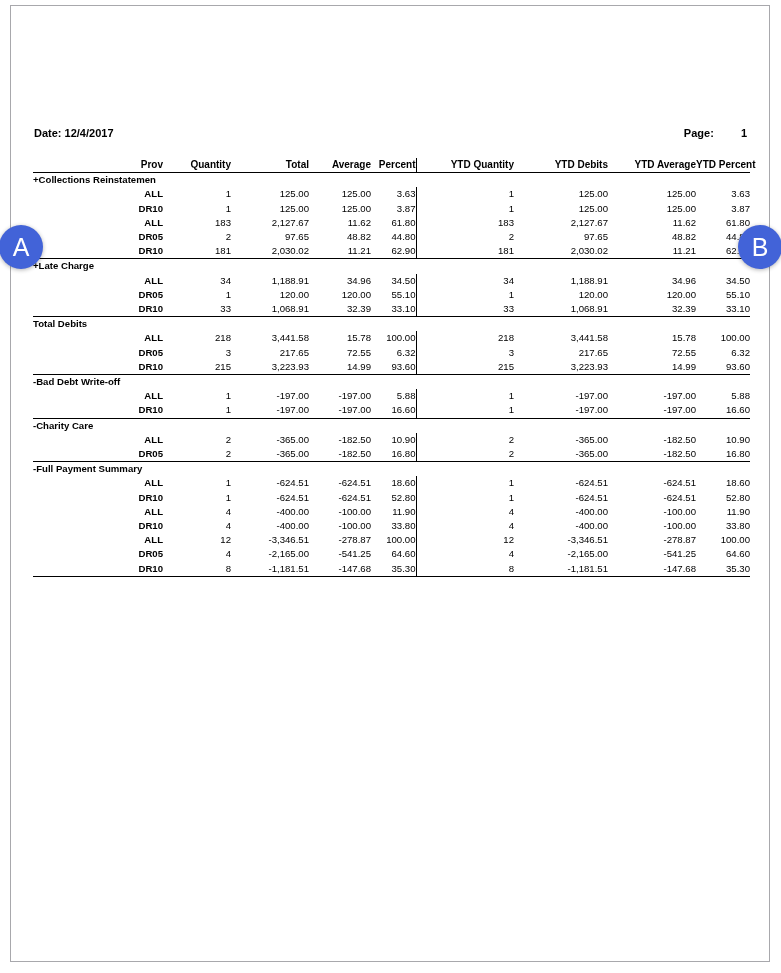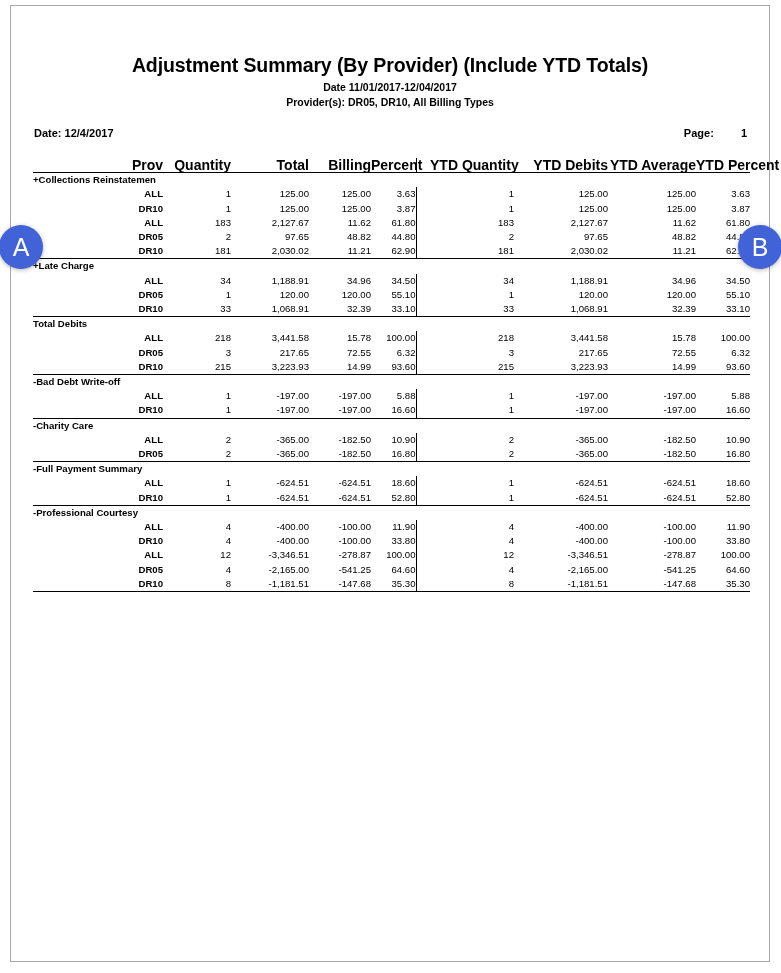--- a/index.html
+++ b/index.html
@@ -106,21 +106,21 @@
   .c-avg  { width: 62px; }
   .c-pct  { width: 45px; }
   .c-gap  { width: 14px; }
   .c-yqty { width: 84px; }
   .c-ytot { width: 94px; }
   .c-yavg { width: 88px; }
   .c-ypct { width: 54px; }
 
   thead th {
     font-weight: bold;
-    font-size: 14px;
+    font-size: 10px;
     text-align: right;
     padding-bottom: 3px;
     border-bottom: 1.4px solid #000;
   }
   thead th.c-lbl { border-bottom: 1.4px solid #000; }
   thead th.c-gap { border-bottom: 1.4px solid #000; }
 
   td.num { text-align: right; padding-right: 0px; }
   td.prov { text-align: right; font-weight: bold; padding-right: 1px; }
   td.sect {
@@ -155,25 +155,20 @@
     font-family: "Liberation Sans", sans-serif;
   }
   #bubble-a { left: -1px;  top: 225px; }
   #bubble-b { left: 738px; top: 225px; }
 </style>
 </head>
 <body>
 
 <div id="page-frame">
 
-  <div class="report-head">
-    <div class="report-title">Adjustment Summary (By Provider) (Include YTD Totals)</div>
-    <div class="report-sub">Date 11/01/2017-12/04/2017</div>
-    <div class="report-sub2">Provider(s): DR05, DR10, All Billing Types</div>
-  </div>
 
   <div class="meta-row">
     <div class="meta-left">
       <span>Date:</span>
       <span>12/4/2017</span>
     </div>
     <div class="meta-right">
       <span class="pg-label">Page:</span>
       <span>1</span>
     </div>
@@ -192,21 +187,21 @@
         <col class="c-ytot">
         <col class="c-yavg">
         <col class="c-ypct">
     </colgroup>
     <thead>
       <tr>
         <th class="c-lbl"></th>
         <th class="c-prov">Prov</th>
         <th class="c-qty">Quantity</th>
         <th class="c-tot">Total</th>
-        <th class="c-avg">Billing</th>
+        <th class="c-avg">Average</th>
         <th class="c-pct div-left">Percent</th>
         <th class="c-gap"></th>
         <th class="c-yqty">YTD Quantity</th>
         <th class="c-ytot">YTD Debits</th>
         <th class="c-yavg">YTD Average</th>
         <th class="c-ypct">YTD Percent</th>
       </tr>
     </thead>
     <tbody id="table-body">
         <tr class="sect-row">
@@ -489,31 +484,20 @@
           <td class="num c-qty">1</td>
           <td class="num c-tot">-624.51</td>
           <td class="num c-avg">-624.51</td>
           <td class="num c-pct div-left">52.80</td>
           <td class="c-gap"></td>
           <td class="num c-yqty">1</td>
           <td class="num c-ytot">-624.51</td>
           <td class="num c-yavg">-624.51</td>
           <td class="num c-ypct">52.80</td>
         </tr>
-        <tr class="sect-row rule-top">
-          <td class="sect" colspan="3">-Professional Courtesy</td>
-          <td class="c-tot"></td>
-          <td class="c-avg"></td>
-          <td class="c-pct div-left"></td>
-          <td class="c-gap"></td>
-          <td class="c-yqty"></td>
-          <td class="c-ytot"></td>
-          <td class="c-yavg"></td>
-          <td class="c-ypct"></td>
-        </tr>
         <tr>
           <td class="c-lbl"></td>
           <td class="prov c-prov">ALL</td>
           <td class="num c-qty">4</td>
           <td class="num c-tot">-400.00</td>
           <td class="num c-avg">-100.00</td>
           <td class="num c-pct div-left">11.90</td>
           <td class="c-gap"></td>
           <td class="num c-yqty">4</td>
           <td class="num c-ytot">-400.00</td>

